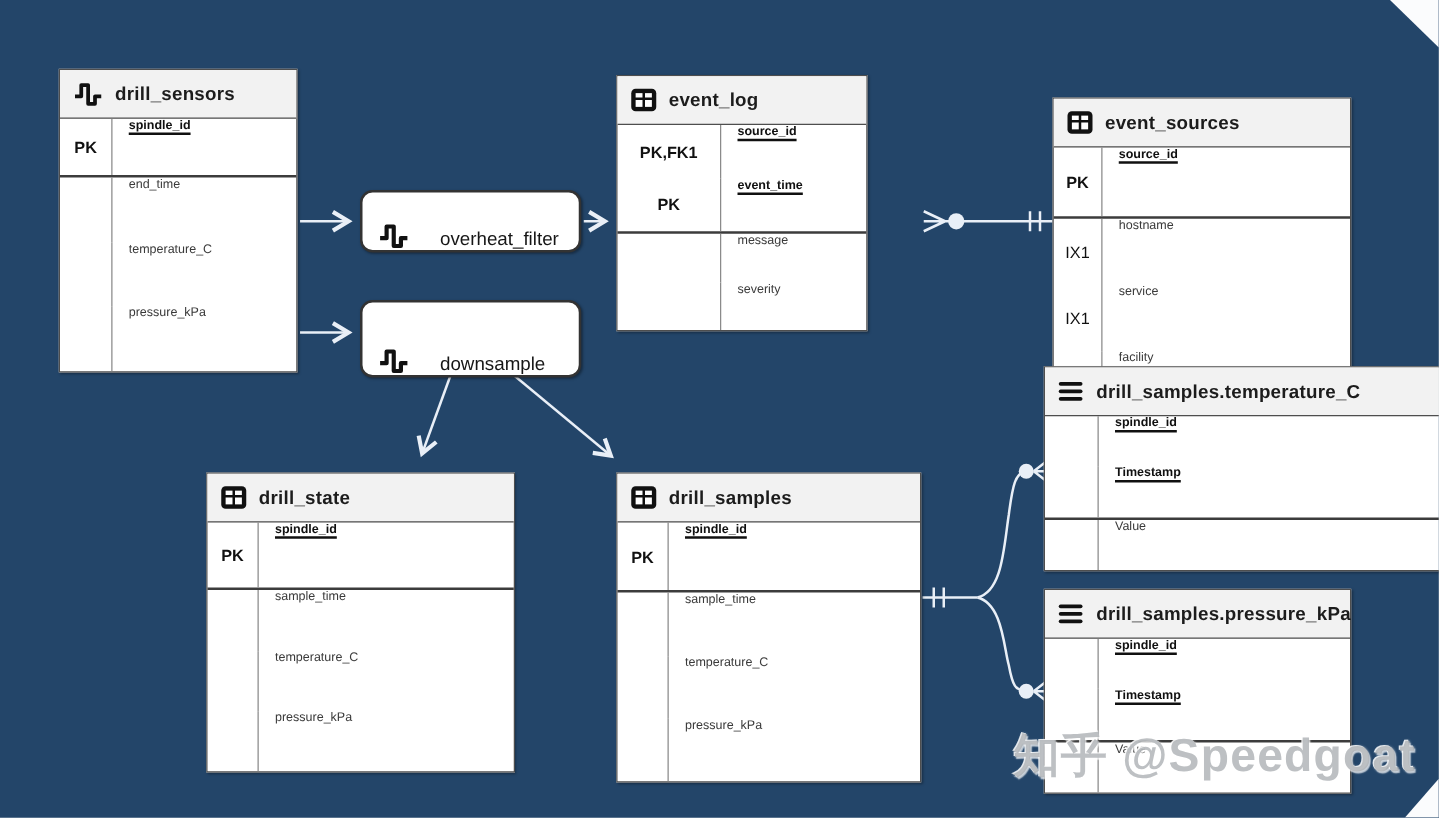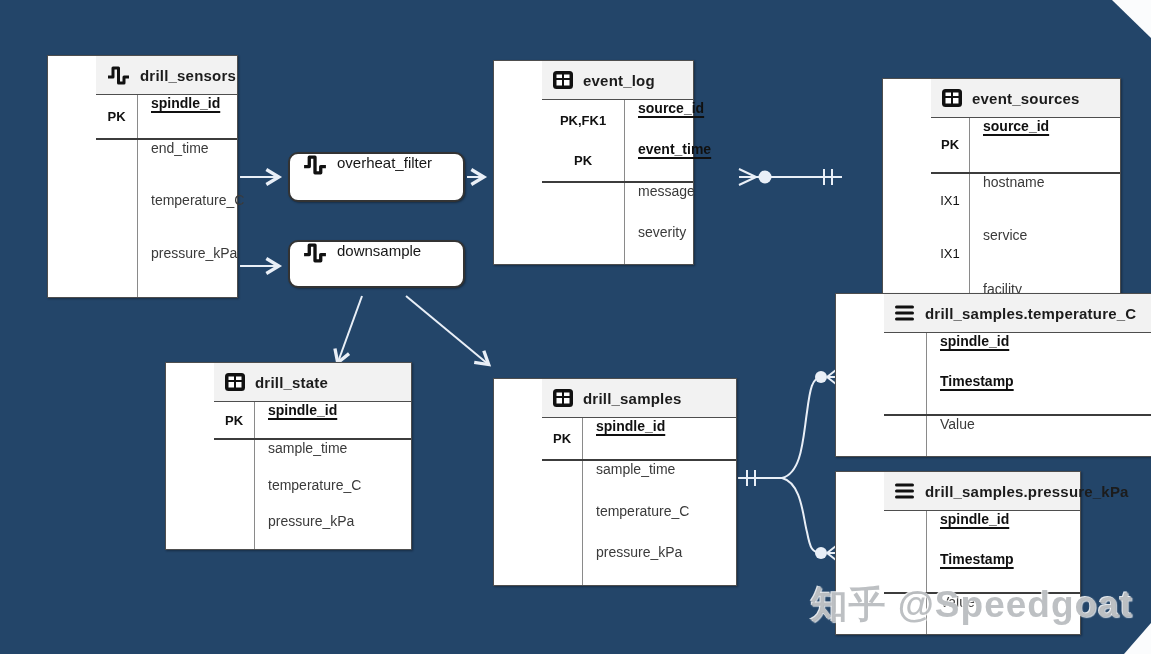--- a/index.html
+++ b/index.html
@@ -14,56 +14,55 @@
 
   
   .entity {
     position:absolute;
     display:flex; flex-direction:column;
     background:#ffffff;
     border:1px solid #4e4e4e;
     box-shadow:1px 1px 2px rgba(0,0,0,.35);
     color:#1c1c1c;
     box-sizing:border-box;
-    padding-left:48px;
   }
   .e-header {
     flex:0 0 38px;
     display:flex; align-items:center; gap:9px;
     padding:0 10px;
     background:#f2f2f2;
     border-bottom:1px solid #4e4e4e;
     font-weight:bold; font-size:15px; letter-spacing:.2px;
   }
   .sec { display:flex; flex-direction:column; min-height:0; }
   .sec.keys { border-bottom:2px solid #3c3c3c; }
   .row { flex:1; display:flex; align-items:flex-start; min-height:0; }
   .kc {
     flex:0 0 var(--keyw); width:var(--keyw);
     align-self:stretch;
     display:flex; align-items:center; justify-content:center;
     border-right:1px solid #8a8a8a;
     font-weight:bold; font-size:13px; color:#111;
   }
-  .nc { padding-left:13px; font-size:14px; color:#3a3a3a; white-space:nowrap; }
+  .nc { padding-left:13px; font-size:10px; color:#3a3a3a; white-space:nowrap; }
   .nc.pk {
     font-weight:bold; color:#101010;
     text-decoration:underline;
     text-underline-offset:3px;
     text-decoration-thickness:1.5px;
   }
 
   
   .node {
     position:absolute;
     box-sizing:border-box;
     background:#ffffff;
     border:2px solid #333333;
     border-radius:10px;
-    display:flex; align-items:flex-start; gap:9px;
+    display:flex; align-items:flex-end; gap:24px;
     padding:0 12px;
     font-size:15px; color:#161616;
     box-shadow:1px 1px 2px rgba(0,0,0,.35);
   }
 
   .icon { display:flex; align-items:center; }
 
   
   .watermark {
     position:absolute;
@@ -157,21 +156,21 @@
 
   <div class="node" style="left:288px;top:152px;width:177px;height:50px">
     <span class="icon">
       <svg width="26" height="22" viewBox="0 0 25 21">
           <path d="M2,12 H7 V3 H12.5 V18 H18 V12 H23" fill="none" stroke="#111" stroke-width="3.2" stroke-linejoin="round"></path>
         </svg>
     </span>
     <span>overheat_filter</span>
   </div>
 
-  <div class="node" style="left:288px;top:240px;width:177px;height:48px">
+  <div class="node" style="left:288px;top:240px;width:177px;height:62px">
     <span class="icon">
       <svg width="26" height="22" viewBox="0 0 25 21">
           <path d="M2,12 H7 V3 H12.5 V18 H18 V12 H23" fill="none" stroke="#111" stroke-width="3.2" stroke-linejoin="round"></path>
         </svg>
     </span>
     <span>downsample</span>
   </div>
 
   <div class="entity" style="left:493px;top:60px;width:201px;height:205px;--keyw:82px">
     <div class="e-header">
@@ -201,21 +200,21 @@
         <span class="kc"></span>
         <span class="nc">message</span>
       </div>
       <div class="row">
         <span class="kc"></span>
         <span class="nc">severity</span>
       </div>
     </div>
   </div>
 
-  <div class="entity" style="left:882px;top:78px;width:239px;height:257px;--keyw:38px">
+  <div class="entity" style="left:842px;top:78px;width:239px;height:257px;--keyw:38px">
     <div class="e-header">
       <span class="icon">
         <svg width="22" height="20" viewBox="0 0 22 20">
             <rect x="1" y="1" width="20" height="18" rx="3.5" fill="#111"></rect>
             <rect x="4.5" y="4.5" width="5.5" height="3.5" fill="#fff"></rect>
             <rect x="12" y="4.5" width="5.5" height="3.5" fill="#fff"></rect>
             <rect x="4.5" y="10" width="5.5" height="5.5" fill="#fff"></rect>
             <rect x="12" y="10" width="5.5" height="5.5" fill="#fff"></rect>
           </svg>
       </span>
@@ -236,21 +235,21 @@
         <span class="kc" style="font-weight:normal">IX1</span>
         <span class="nc">service</span>
       </div>
       <div class="row">
         <span class="kc"></span>
         <span class="nc">facility</span>
       </div>
     </div>
   </div>
 
-  <div class="entity" style="left:165px;top:362px;width:247px;height:188px;--keyw:40px">
+  <div class="entity" style="left:165px;top:378px;width:247px;height:240px;--keyw:40px">
     <div class="e-header">
       <span class="icon">
         <svg width="22" height="20" viewBox="0 0 22 20">
             <rect x="1" y="1" width="20" height="18" rx="3.5" fill="#111"></rect>
             <rect x="4.5" y="4.5" width="5.5" height="3.5" fill="#fff"></rect>
             <rect x="12" y="4.5" width="5.5" height="3.5" fill="#fff"></rect>
             <rect x="4.5" y="10" width="5.5" height="5.5" fill="#fff"></rect>
             <rect x="12" y="10" width="5.5" height="5.5" fill="#fff"></rect>
           </svg>
       </span>
@@ -271,21 +270,21 @@
         <span class="kc"></span>
         <span class="nc">temperature_C</span>
       </div>
       <div class="row">
         <span class="kc"></span>
         <span class="nc">pressure_kPa</span>
       </div>
     </div>
   </div>
 
-  <div class="entity" style="left:493px;top:378px;width:244px;height:208px;--keyw:40px">
+  <div class="entity" style="left:493px;top:378px;width:244px;height:248px;--keyw:40px">
     <div class="e-header">
       <span class="icon">
         <svg width="22" height="20" viewBox="0 0 22 20">
             <rect x="1" y="1" width="20" height="18" rx="3.5" fill="#111"></rect>
             <rect x="4.5" y="4.5" width="5.5" height="3.5" fill="#fff"></rect>
             <rect x="12" y="4.5" width="5.5" height="3.5" fill="#fff"></rect>
             <rect x="4.5" y="10" width="5.5" height="5.5" fill="#fff"></rect>
             <rect x="12" y="10" width="5.5" height="5.5" fill="#fff"></rect>
           </svg>
       </span>

